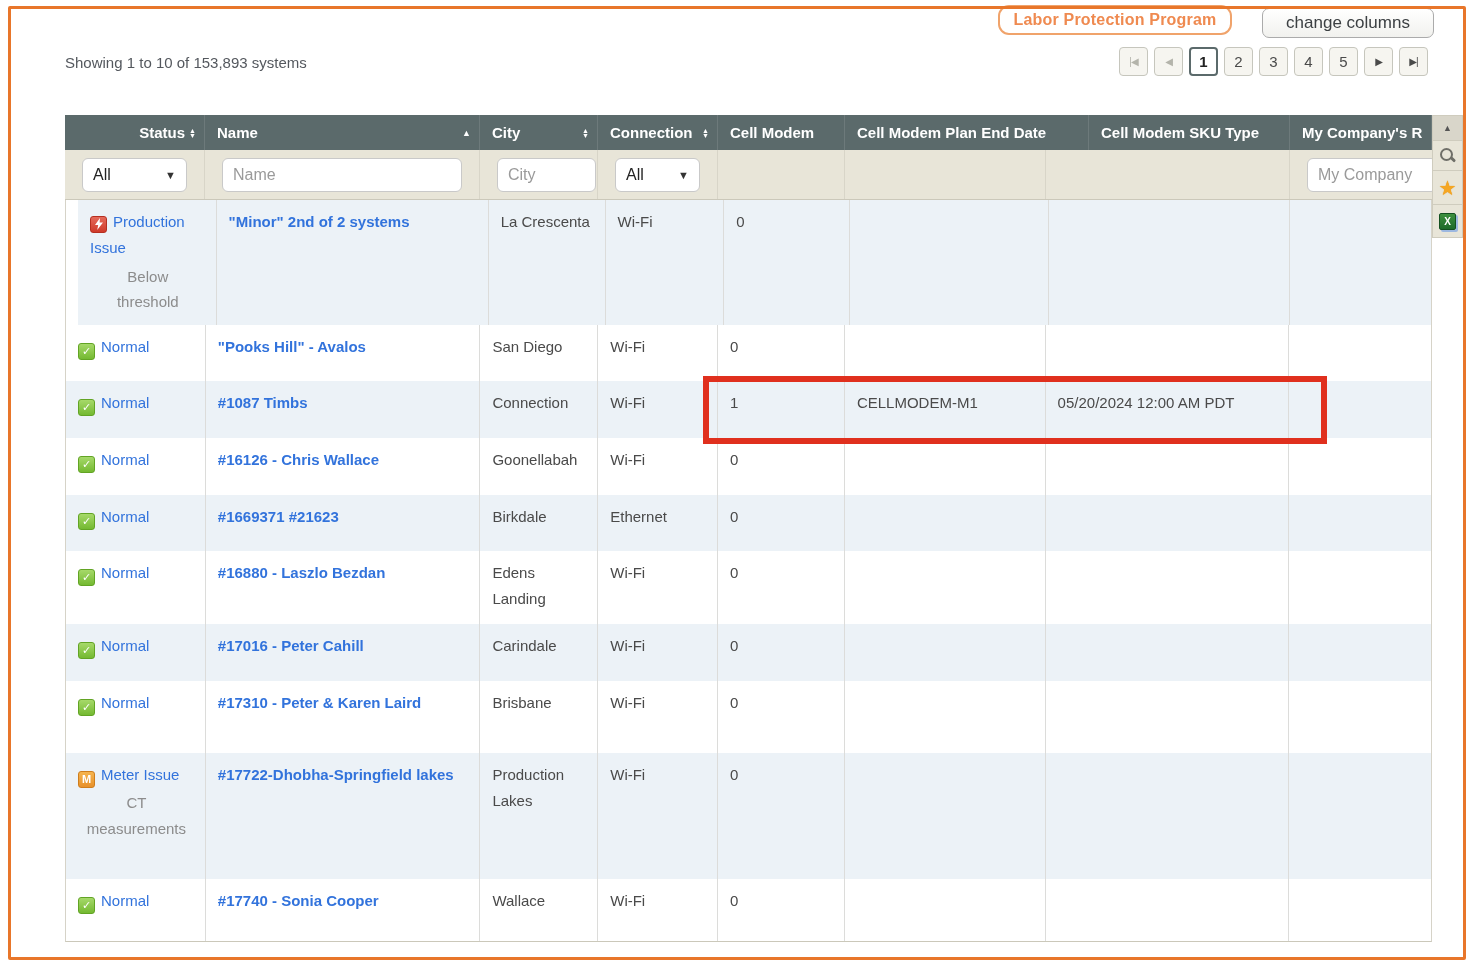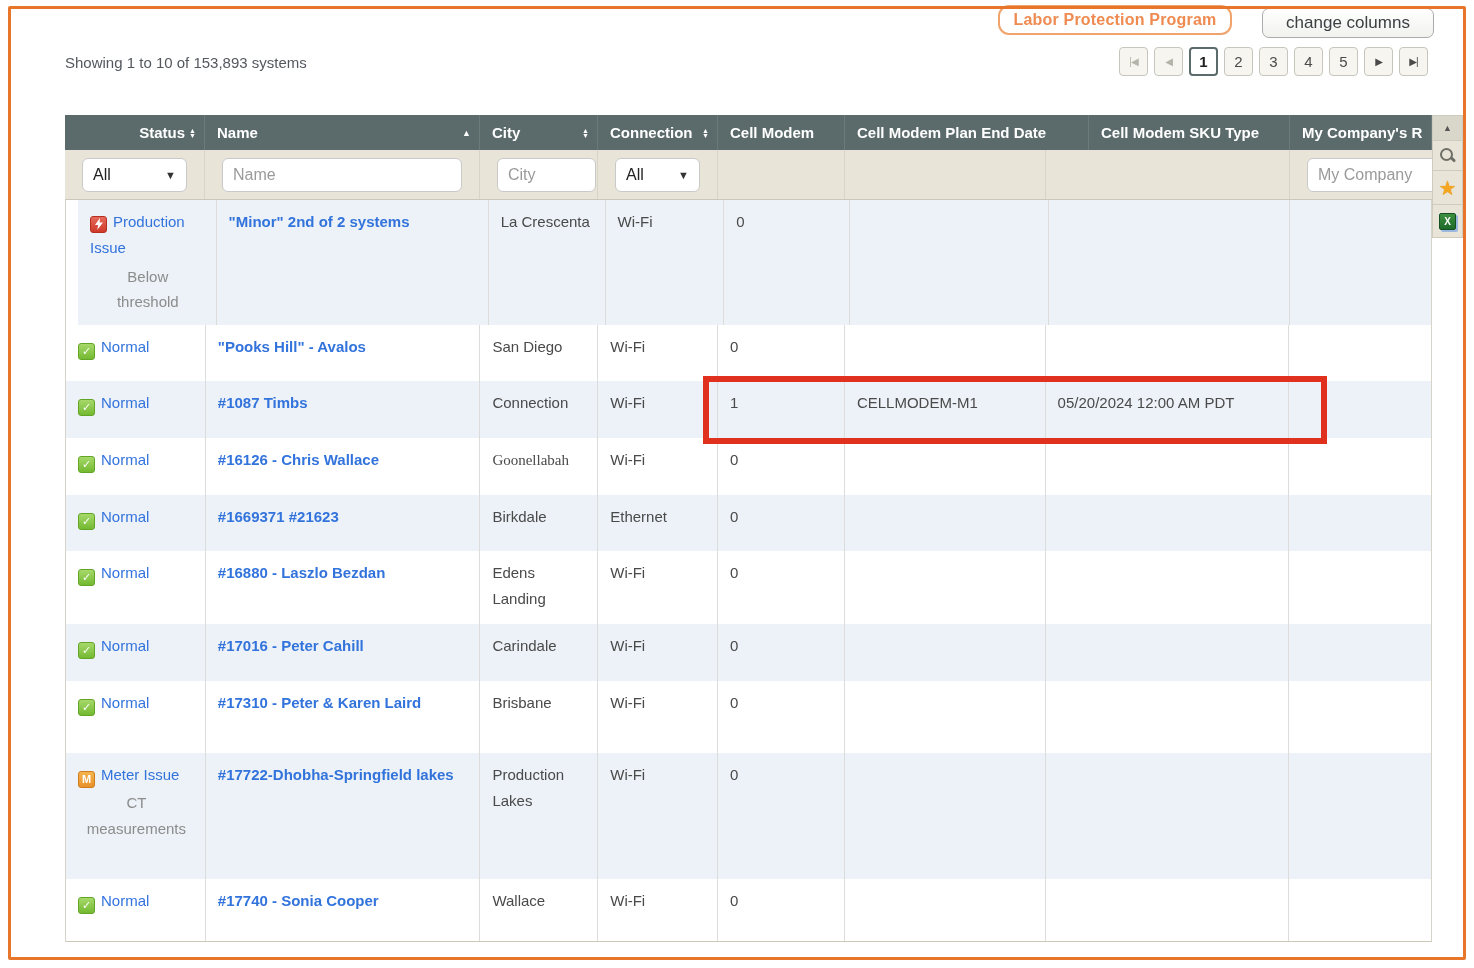--- a/index.html
+++ b/index.html
@@ -222,21 +222,21 @@
           <div class="td" style="width: 120px;">Wi-Fi</div>
           <div class="td" style="width: 127px;">1</div>
           <div class="td" style="width: 201px;">CELLMODEM-M1</div>
           <div class="td" style="width: 244px;">05/20/2024 12:00 AM PDT</div>
           <div class="td" style="width: 142px; border-right: none;"></div>
           <div class="hl-box"></div>
         </div>
         <div class="trow" style="min-height: 57px;">
           <div class="td" style="width: 140px;"><span class="sicon sicon-normal">✓</span><a class="status-link">Normal</a></div>
           <div class="td" style="width: 275px;"><a class="name-link">#16126 - Chris Wallace</a></div>
-          <div class="td" style="width: 118px; font-family: Liberation Serif, serif;">Goonellabah</div>
+          <div class="td" style="width: 118px;">Goonellabah</div>
           <div class="td" style="width: 120px;">Wi-Fi</div>
           <div class="td" style="width: 127px;">0</div>
           <div class="td" style="width: 201px;"></div>
           <div class="td" style="width: 244px;"></div>
           <div class="td" style="width: 142px; border-right: none;"></div>
         </div>
         <div class="trow stripe" style="min-height: 56px;">
           <div class="td" style="width: 140px;"><span class="sicon sicon-normal">✓</span><a class="status-link">Normal</a></div>
           <div class="td" style="width: 275px;"><a class="name-link">#1669371 #21623</a></div>
           <div class="td" style="width: 118px;">Birkdale</div>

